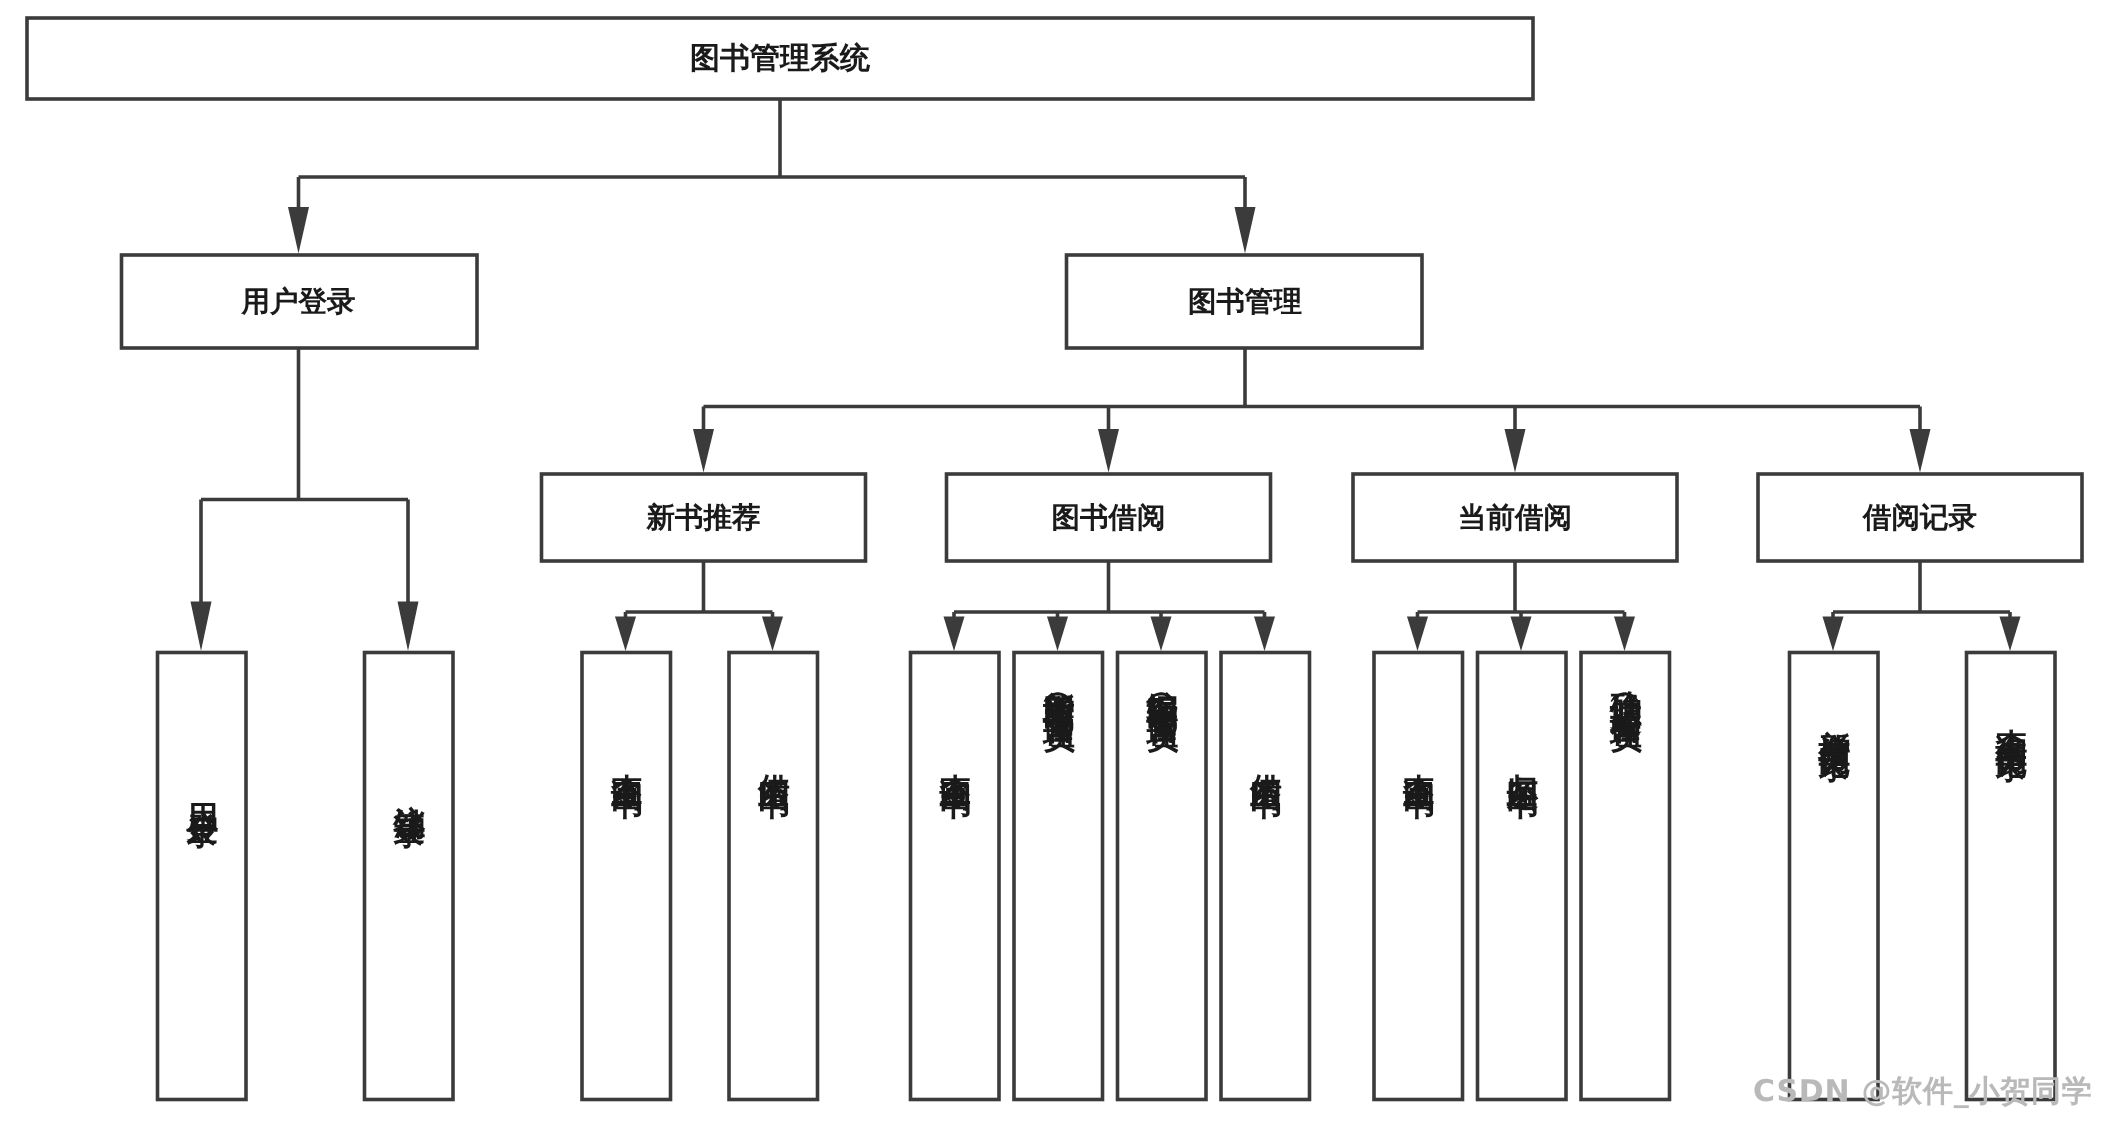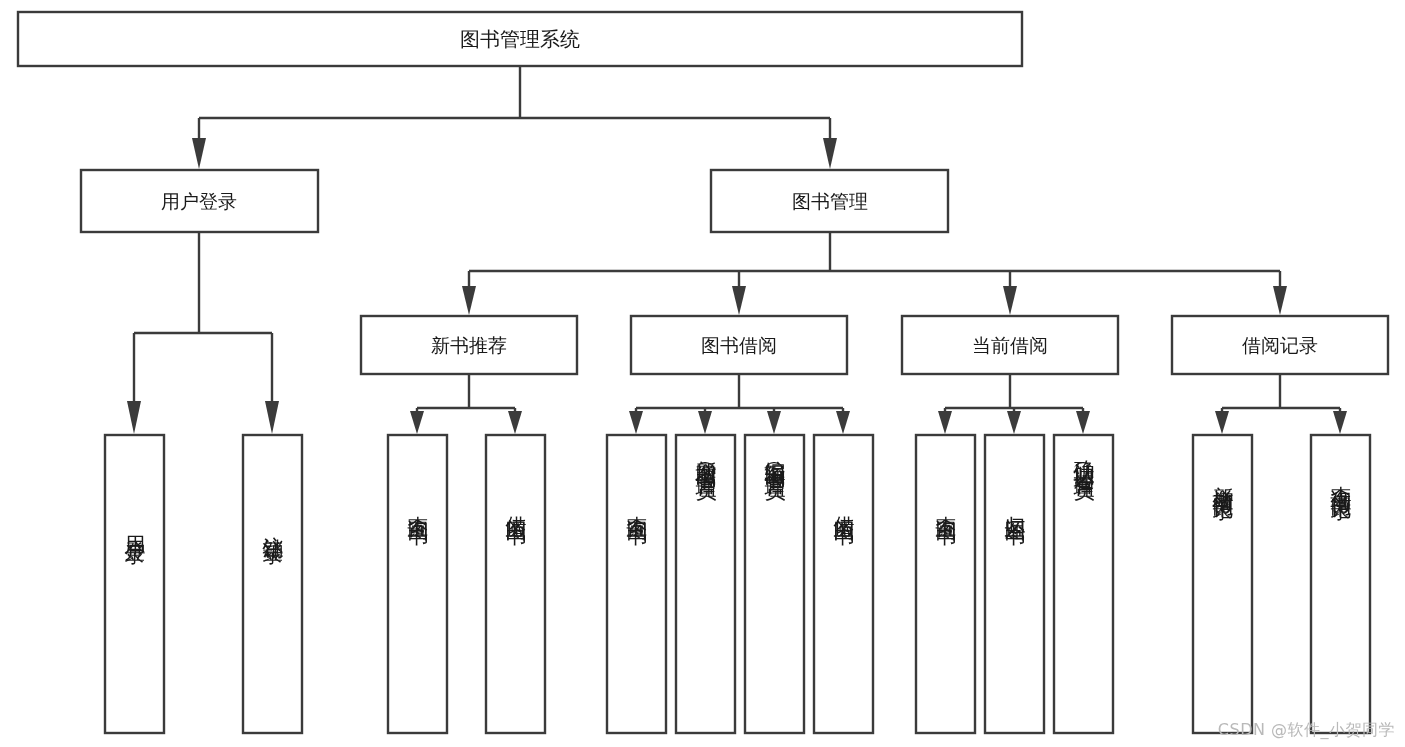--- a/index.html
+++ b/index.html
@@ -11,20 +11,21 @@
     width: 1405px;
     height: 747px;
     font-family: "DejaVu Sans", "Liberation Sans", sans-serif;
     overflow: hidden;
   }
   #diagram-root {
     position: relative;
     width: 1405px;
     height: 745px;
     background: #ffffff;
+    font-weight: bold;
   }
   svg#flow-svg {
     position: absolute;
     left: 0;
     top: 0;
     width: 1405px;
     height: 747px;
     display: block;
   }
   .node-box {
@@ -67,21 +68,21 @@
     line-height: 1;
     letter-spacing: 3px;
     color: #1a1a1a;
     white-space: nowrap;
   }
   #watermark {
     position: absolute;
     right: 10px;
     bottom: 4px;
     font-family: "DejaVu Sans", "Liberation Sans", sans-serif;
-    font-size: 16px;
+    font-size: 20px;
     color: #b9b9b9;
     letter-spacing: 0.5px;
     user-select: none;
   }
 </style>
 </head>
 <body>
 
 <div id="diagram-root">
 

